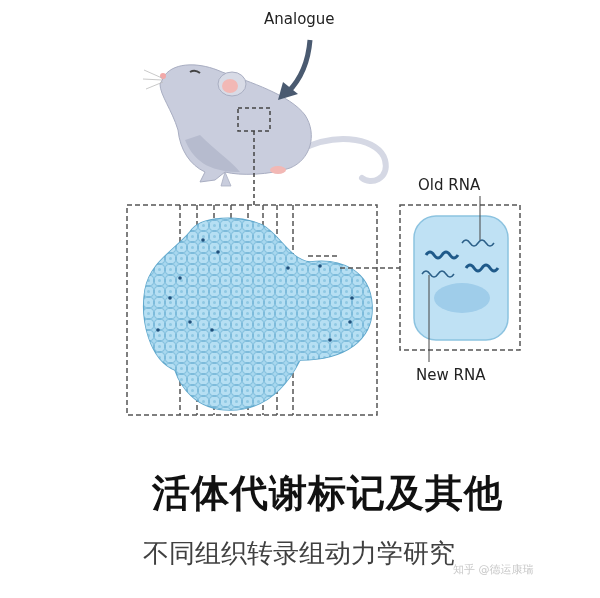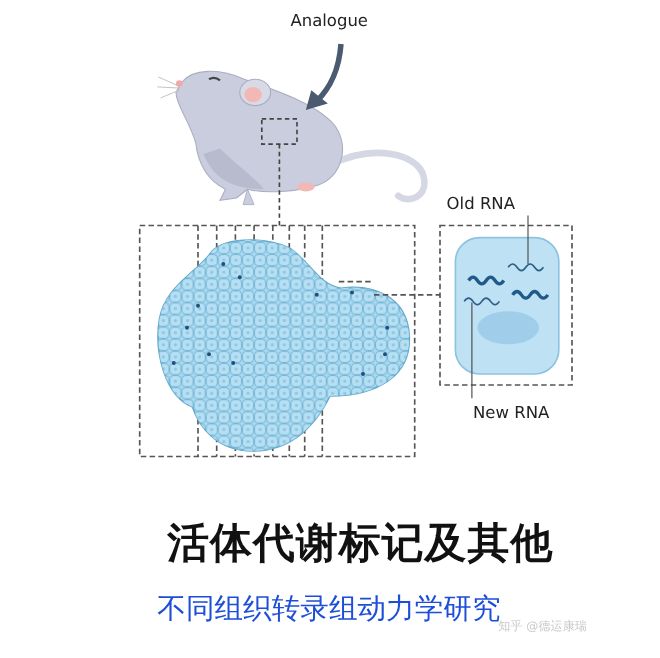--- a/index.html
+++ b/index.html
@@ -1,20 +1,20 @@
 <!DOCTYPE html>
 <html><head>
 <meta charset="utf-8">
 <style>
   html, body { margin:0; padding:0; background:#ffffff; }
   body { width:600px; height:598px; position:relative; overflow:hidden; font-family:"DejaVu Sans", sans-serif; }
   #diagram { position:absolute; left:0; top:0; width:600px; height:460px; }
   .label-en { position:absolute; font-family:"DejaVu Sans", sans-serif; font-size:15px; color:#222; white-space:nowrap; }
   .title-main { position:absolute; left:152px; top:468px; font-family:"DejaVu Sans", sans-serif; font-weight:bold; font-size:38px; color:#111; letter-spacing:1px; white-space:nowrap;text-align:right; }
-  .title-sub { position:absolute; left:143px; top:536px; font-family:"DejaVu Sans", sans-serif; font-size:26px; color:#1d4ed8; white-space:nowrap; }
+  .title-sub { position:absolute; left:143px; top:536px; font-family:"DejaVu Sans", sans-serif; font-size:26px; color:#404040; white-space:nowrap; }
   .watermark { position:absolute; left:453px; top:562px; font-family:"DejaVu Sans", sans-serif; font-size:11px; color:#c8c8c8; white-space:nowrap; text-shadow:0 0 1px #fff; }
 </style>
 </head>
 <body>
 
 <svg id="diagram" viewBox="0 0 600 460" width="600" height="460">
 
   <g>
 
     <path d="M300,150 C340,130 380,140 385,160 C390,180 370,185 362,178" fill="none" stroke="#d5d8e4" stroke-width="6" stroke-linecap="round"></path>
@@ -96,18 +96,18 @@
 
     <path d="M426,255 q4,-6 8,0 q4,6 8,0 q4,-6 8,0 q4,6 8,0" fill="none" stroke="#1f5a8a" stroke-width="3"></path>
     <path d="M466,268 q4,-6 8,0 q4,6 8,0 q4,-6 8,0 q4,6 8,0" fill="none" stroke="#1f5a8a" stroke-width="3"></path>
 
     <line x1="480" y1="196" x2="480" y2="240" stroke="#444" stroke-width="1"></line>
     <line x1="429" y1="275" x2="429" y2="362" stroke="#444" stroke-width="1"></line>
   </g>
 </svg>
 
 <div class="label-en" style="left:264px; top:10px;">Analogue</div>
-<div class="label-en" style="left:406px; top:176px;">Old RNA</div>
-<div class="label-en" style="left:416px; top:366px;margin-left:14px;">New RNA</div>
+<div class="label-en" style="left:418px; top:176px;">Old RNA</div>
+<div class="label-en" style="left:416px; top:366px;">New RNA</div>
 
 <div class="title-main">活体代谢标记及其他</div>
 <div class="title-sub">不同组织转录组动力学研究</div>
 <div class="watermark">知乎 @德运康瑞</div>
 
 </body></html>

